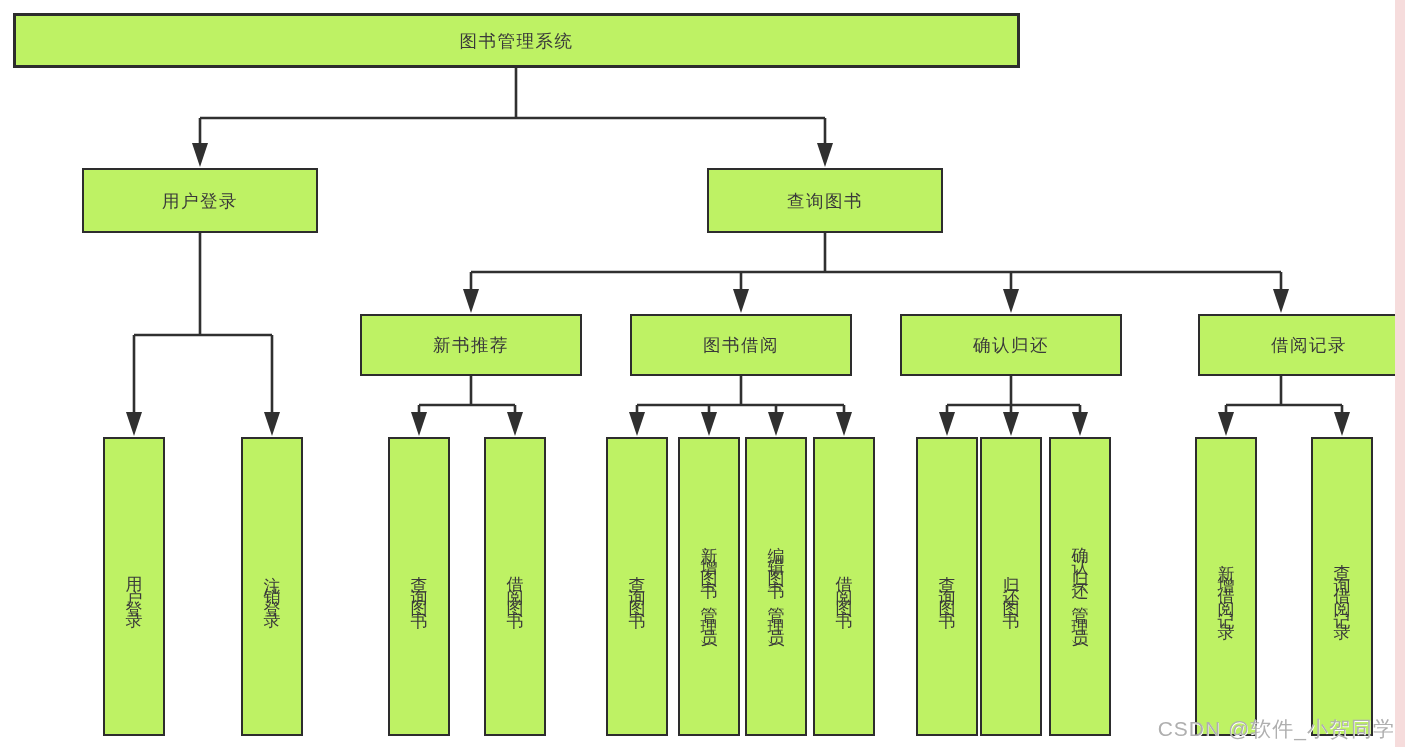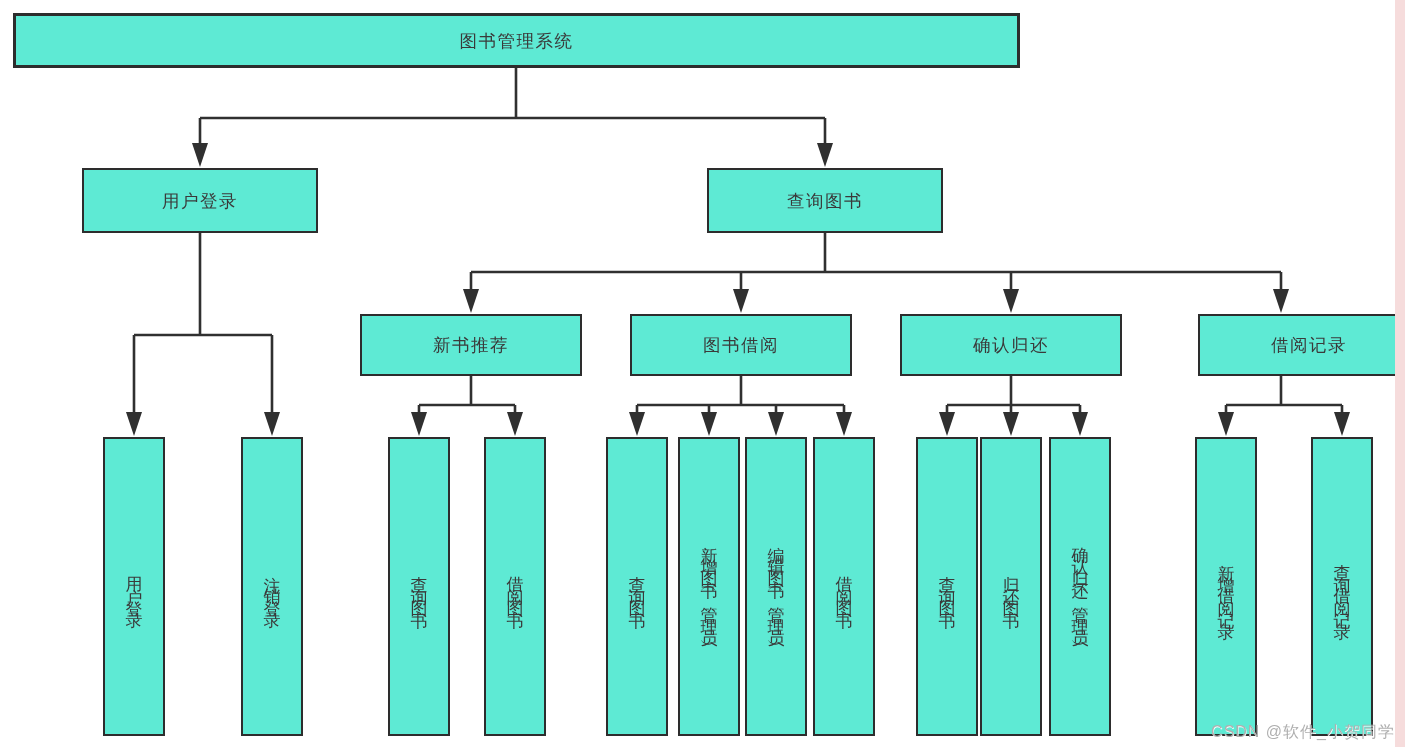--- a/index.html
+++ b/index.html
@@ -19,21 +19,21 @@
     position: absolute;
     left: 0;
     top: 0;
     width: 1405px;
     height: 747px;
     pointer-events: none;
   }
   .node {
     position: absolute;
     box-sizing: border-box;
-    background: #5eead4;
+    background: #bef264;
     border: 2.5px solid #2d2d2d;
     display: flex;
     align-items: center;
     justify-content: center;
     color: #3a3a3a;
   }
   .node.root {
     border-width: 3px;
   }
   .node span {
@@ -46,21 +46,21 @@
     text-orientation: mixed;
     font-size: 17px;
     letter-spacing: 12px;
     line-height: 1;
     white-space: normal;
   }
   .watermark {
     position: absolute;
     right: 10px;
     bottom: 4px;
-    font-size: 16px;
+    font-size: 21px;
     color: #afafaf;
     letter-spacing: 1px;
     text-shadow: 0.5px 0.5px 0 #ffffff;
     white-space: nowrap;
   }
   .right-strip {
     position: absolute;
     right: 0;
     top: 0;
     width: 10px;

